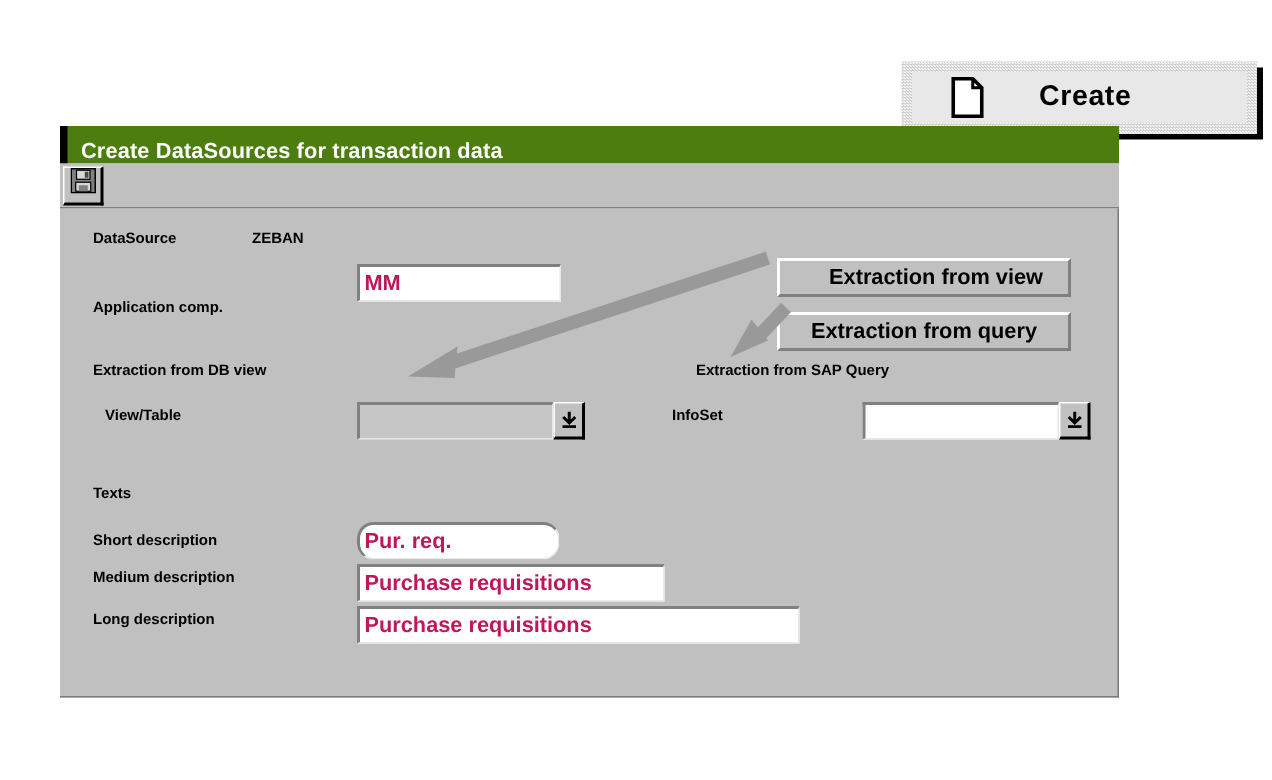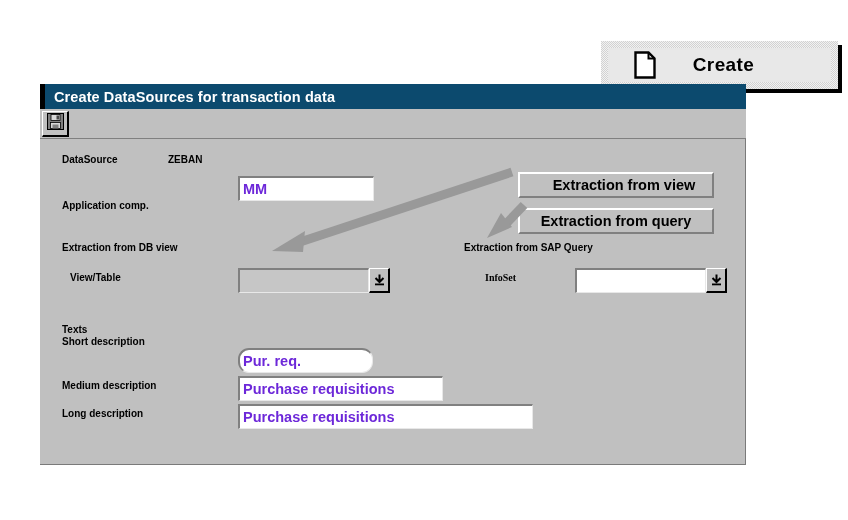--- a/index.html
+++ b/index.html
@@ -63,25 +63,25 @@
     position: absolute;
     left: 40px;
     top: 84px;
     width: 706px;
     height: 382px;
   }
 
   #titlebar {
     position: relative;
     height: 25px;
-    background: #0c4a6e;
+    background: #4d7c0f;
     border-left: 5px solid #000000;
     box-sizing: border-box;
     display: flex;
-    align-items: center;
+    align-items: flex-end;
     padding-left: 9px;
   }
   #titlebar .title-text {
     color: #ffffff;
     font-size: 14.5px;
     font-weight: bold;
     letter-spacing: 0.1px;
   }
 
   #toolbar {
@@ -129,21 +129,21 @@
     position: absolute;
     box-sizing: border-box;
     background: #ffffff;
     border-top: 2px solid #808080;
     border-left: 2px solid #808080;
     border-right: 1px solid #e8e8e8;
     border-bottom: 1px solid #e8e8e8;
     font-family: "Liberation Sans", sans-serif;
     font-size: 14.5px;
     font-weight: bold;
-    color: #6d28d9;
+    color: #be185d;
     padding: 0 0 0 3px;
     display: flex;
     align-items: center;
     outline: none;
   }
 
   .combo {
     position: absolute;
     box-sizing: border-box;
     display: flex;
@@ -257,34 +257,34 @@
       <div class="combo-input"></div>
       <div class="combo-arrow">
         <svg width="11" height="12" viewBox="0 0 11 12">
           <path d="M5.5 0.5 V7 M1.5 4 L5.5 8 L9.5 4" fill="none" stroke="#000000" stroke-width="2"></path>
           <rect x="1" y="9.5" width="9" height="1.8" fill="#000000"></rect>
         </svg>
       </div>
     </div>
 
     <span class="lbl" style="left:424px; top:103px;">Extraction from SAP Query</span>
-    <span class="lbl" style="left:445px; top:133px;font-family:Liberation Serif, serif;">InfoSet</span>
+    <span class="lbl" style="left:408px; top:133px;">InfoSet</span>
     <div class="combo" style="left:535px; top:129px; width:152px; height:25px;">
       <div class="combo-input"></div>
       <div class="combo-arrow">
         <svg width="11" height="12" viewBox="0 0 11 12">
           <path d="M5.5 0.5 V7 M1.5 4 L5.5 8 L9.5 4" fill="none" stroke="#000000" stroke-width="2"></path>
           <rect x="1" y="9.5" width="9" height="1.8" fill="#000000"></rect>
         </svg>
       </div>
     </div>
 
     <span class="lbl" style="left:22px; top:185px;">Texts</span>
 
-    <span class="lbl" style="left:22px; top:197px;">Short description</span>
+    <span class="lbl" style="left:22px; top:216px;">Short description</span>
     <div class="txtfield" style="left:198px; top:209px; width:135px; height:25px;border-radius:11px;">Pur. req.</div>
 
     <span class="lbl" style="left:22px; top:241px;">Medium description</span>
     <div class="txtfield" style="left:198px; top:237px; width:205px; height:25px;">Purchase requisitions</div>
 
     <span class="lbl" style="left:22px; top:269px;">Long description</span>
     <div class="txtfield" style="left:198px; top:265px; width:295px; height:25px;">Purchase requisitions</div>
 
   </div>
 </div>

